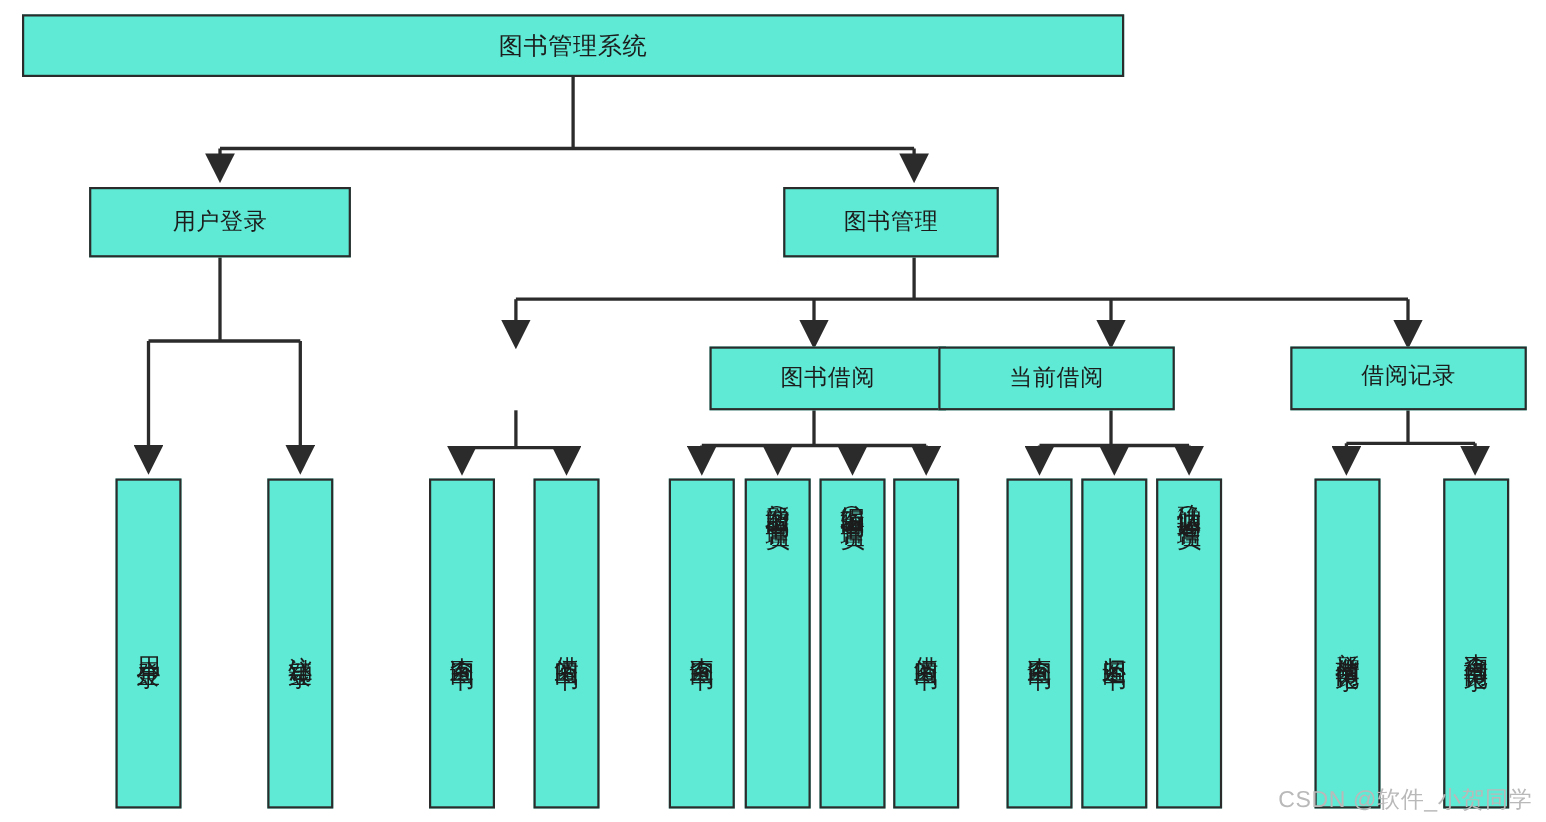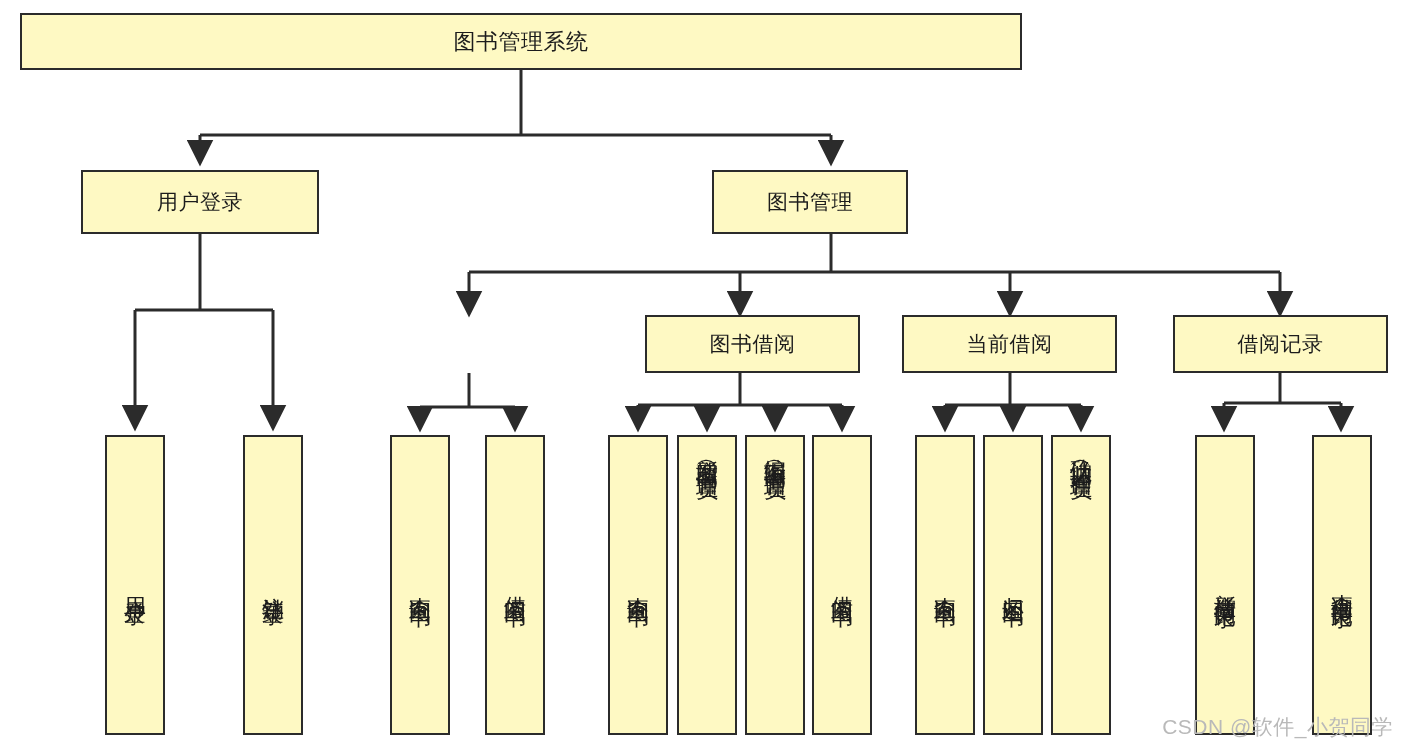--- a/index.html
+++ b/index.html
@@ -23,21 +23,21 @@
     left: 0;
     top: 0;
     width: 1405px;
     height: 747px;
     pointer-events: none;
   }
   .node {
     position: absolute;
     box-sizing: border-box;
     border: 2px solid #2b2b2b;
-    background: #fef9c3;
+    background: #5eead4;
     display: flex;
     align-items: center;
     justify-content: center;
     color: #1c1c1c;
     line-height: 1.16;
   }
   .node .node-label {
     display: block;
     text-align: center;
     white-space: pre-line;
@@ -146,24 +146,24 @@
   <div class="node horiz" style="left:81px; top:170px; width:238px; height:64px;">
     <span class="node-label">用户登录</span>
   </div>
   <div class="node horiz" style="left:712px; top:170px; width:196px; height:64px;">
     <span class="node-label">图书管理</span>
   </div>
 
   <div class="node horiz" style="left:633px; top:315px; width:215px; height:58px;margin-left:12px;">
     <span class="node-label">图书借阅</span>
   </div>
-  <div class="node horiz" style="left:902px; top:315px; width:215px; height:58px;">
+  <div class="node horiz" style="left:853px; top:315px; width:215px; height:58px;">
     <span class="node-label">当前借阅</span>
   </div>
-  <div class="node horiz" style="left:1173px; top:315px; width:215px; height:58px;">
+  <div class="node horiz" style="left:1173px; top:315px; width:215px; height:58px;font-family:Liberation Mono, monospace;">
     <span class="node-label">借阅记录</span>
   </div>
 
   <div class="node vert align-mid" style="left:105px; top:435px; width:60px; height:300px;">
     <span class="node-label">用户登录</span>
   </div>
   <div class="node vert align-mid" style="left:243px; top:435px; width:60px; height:300px;">
     <span class="node-label">注销登录</span>
   </div>
 

